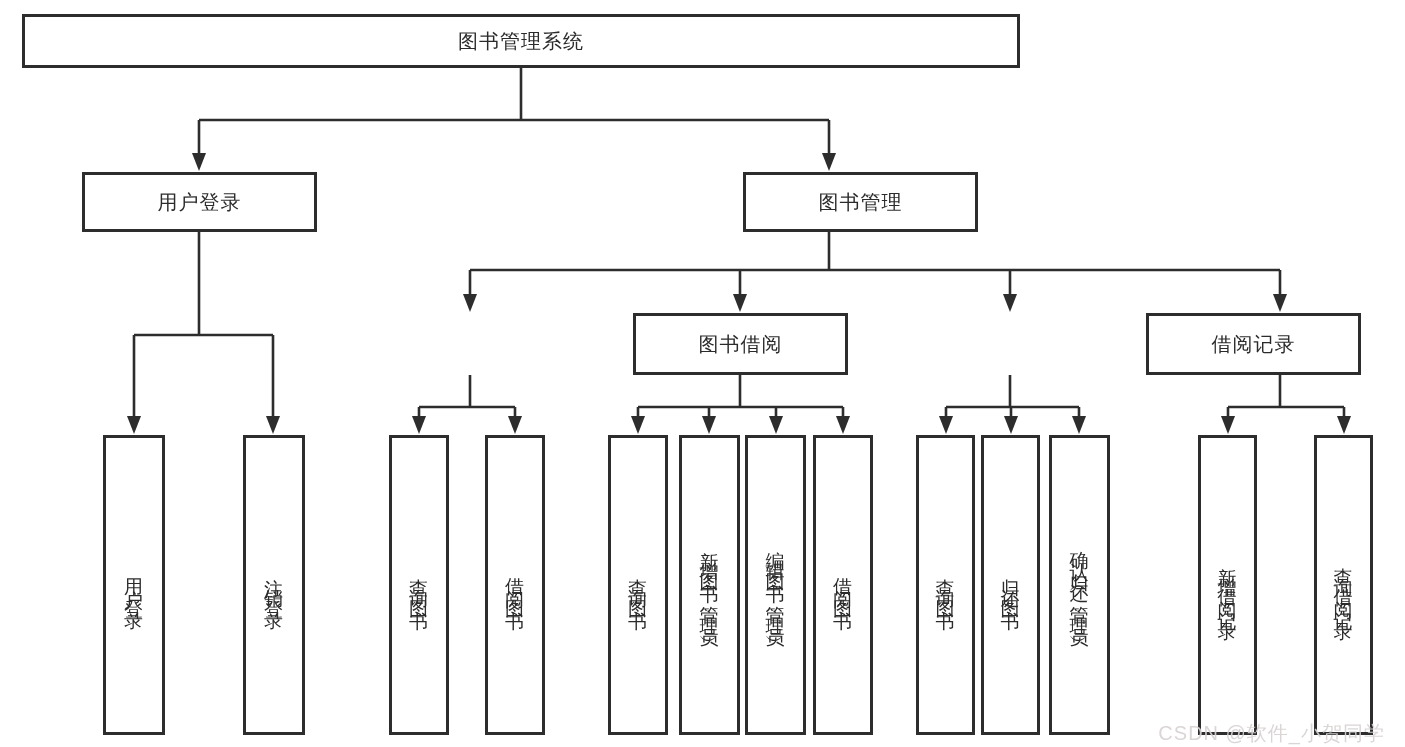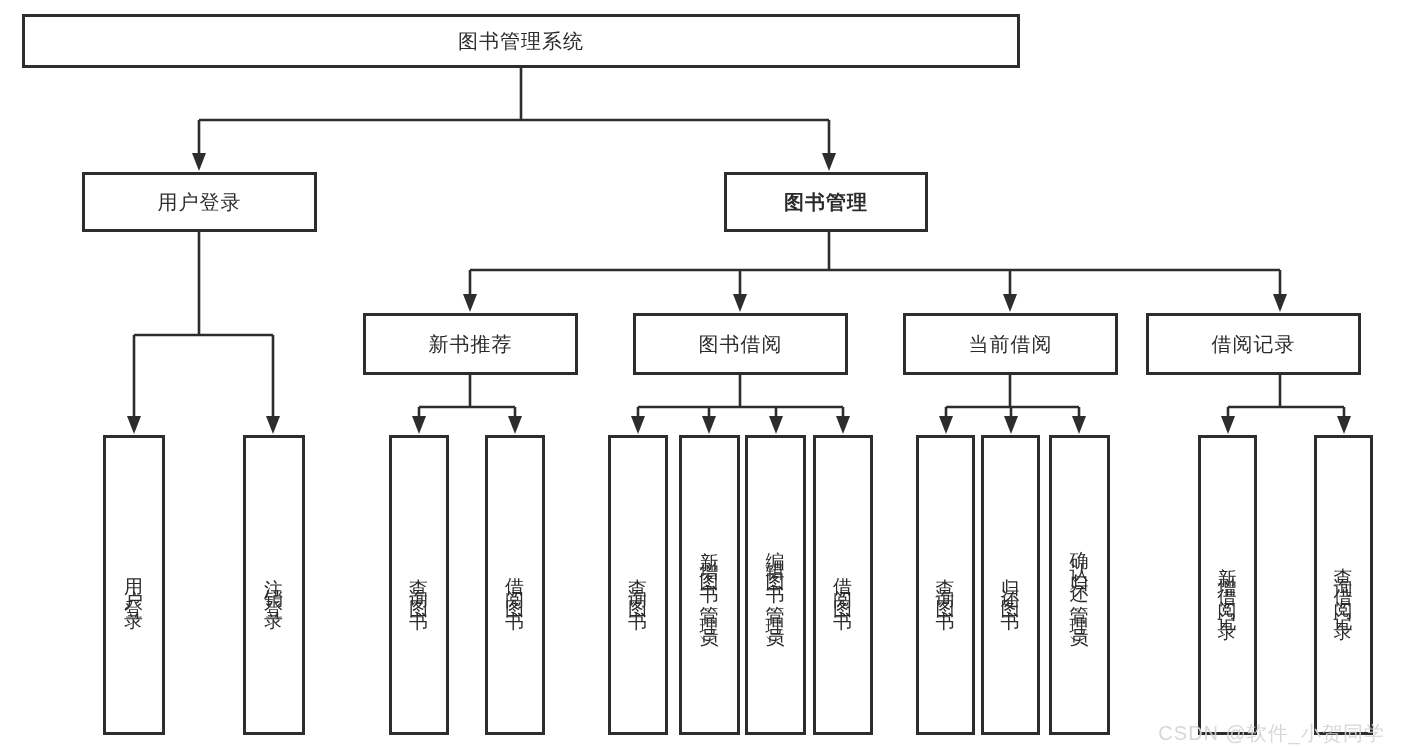--- a/index.html
+++ b/index.html
@@ -29,21 +29,21 @@
     writing-mode:vertical-rl;
     text-orientation:mixed;
     letter-spacing:11px;
     line-height:1;
     white-space:nowrap;
   }
   
   #box-root   {left:22px;  top:14px;  width:998px; height:54px;}
   
   #b-login    {left:82px;  top:172px; width:235px; height:60px;}
-  #b-mgmt     {left:724px; top:172px; width:204px; height:60px;font-weight:bold;}
+  #b-mgmt     {left:743px; top:172px; width:235px; height:60px;}
   
   #b-newrec   {left:363px; top:313px; width:215px; height:62px;}
   #b-borrow   {left:633px; top:313px; width:215px; height:62px;text-align:center;}
   #b-current  {left:903px; top:313px; width:215px; height:62px;}
   #b-records  {left:1146px;top:313px; width:215px; height:62px;}
   
   .leaf{top:435px;height:300px;}
   #l1 {left:103px; width:62px;}
   #l2 {left:243px; width:62px;}
   #l3 {left:389px; width:60px;}
@@ -114,23 +114,21 @@
       <polygon points="1221,416 1235,416 1228,434"></polygon>
       <polygon points="1337,416 1351,416 1344,434"></polygon>
     </g>
   </svg>
 
   <div class="node" id="box-root">图书管理系统</div>
 
   <div class="node" id="b-login">用户登录</div>
   <div class="node" id="b-mgmt">图书管理</div>
 
-  <div class="node" id="b-newrec">新书推荐</div>
   <div class="node" id="b-borrow">图书借阅</div>
-  <div class="node" id="b-current">当前借阅</div>
   <div class="node" id="b-records">借阅记录</div>
 
   <div class="node leaf" id="l1">
     <span class="vtext">用户登录</span>
   </div>
   <div class="node leaf" id="l2">
     <span class="vtext">注销登录</span>
   </div>
 
   <div class="node leaf" id="l3">

